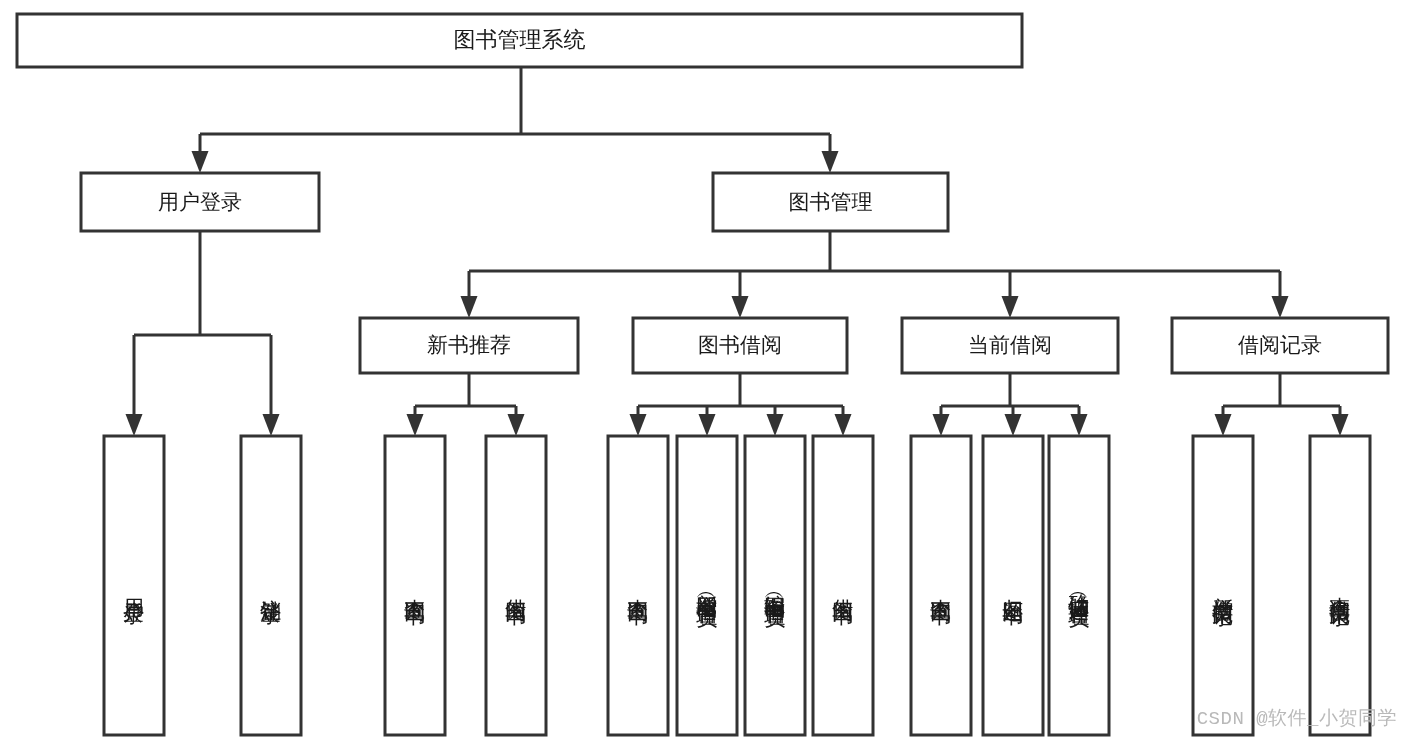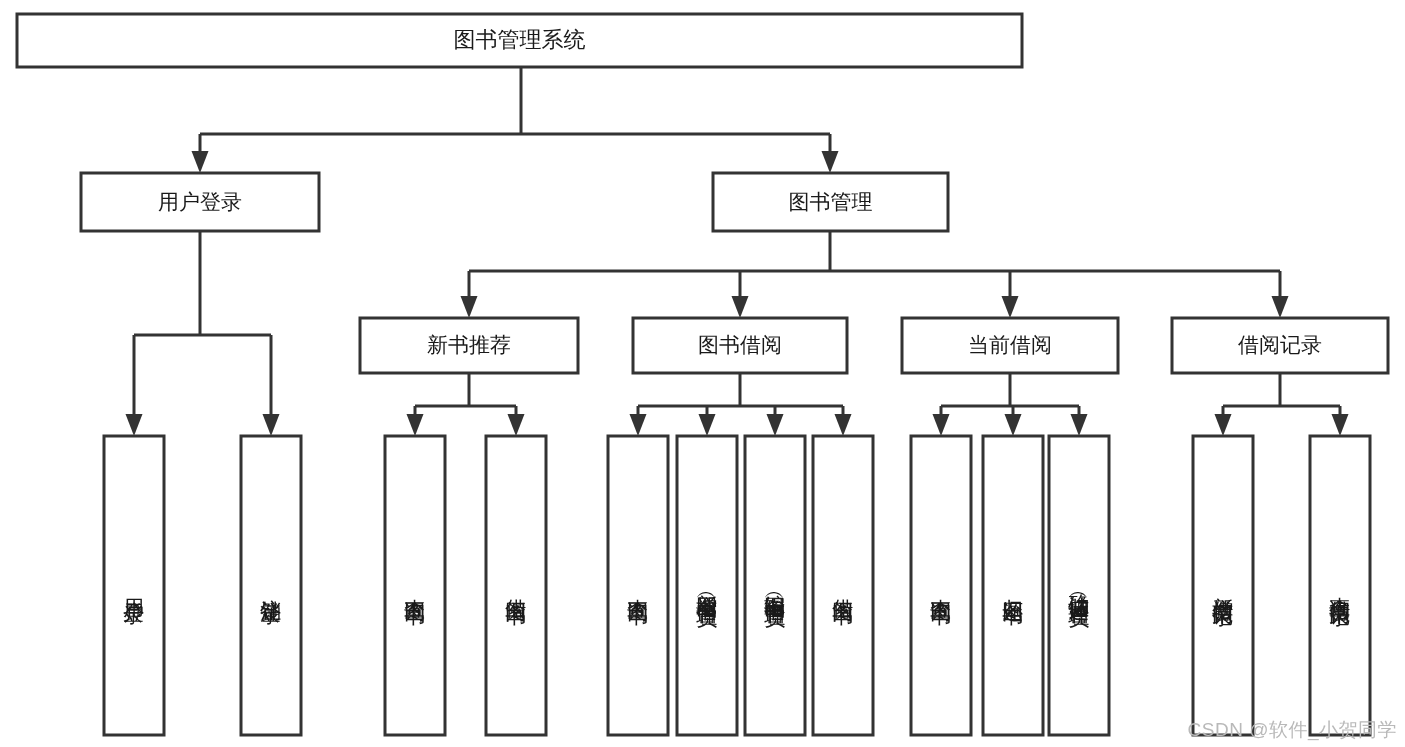--- a/index.html
+++ b/index.html
@@ -65,22 +65,22 @@
     line-height: 1.12;
     letter-spacing: 2px;
     color: #1a1a1a;
     white-space: nowrap;
     pointer-events: none;
     box-sizing: border-box;
   }
   .watermark {
     position: absolute;
     right: 8px;
-    bottom: 4px;
-    font-family: Liberation Sans, sans-serif;
+    bottom: 16px;
+    font-family: Liberation Mono, monospace;
     font-size: 19px;
     color: #b9b9b9;
     letter-spacing: 0.5px;
     user-select: none;
   }
 </style>
 </head>
 <body>
 
 <div id="diagram-root">

